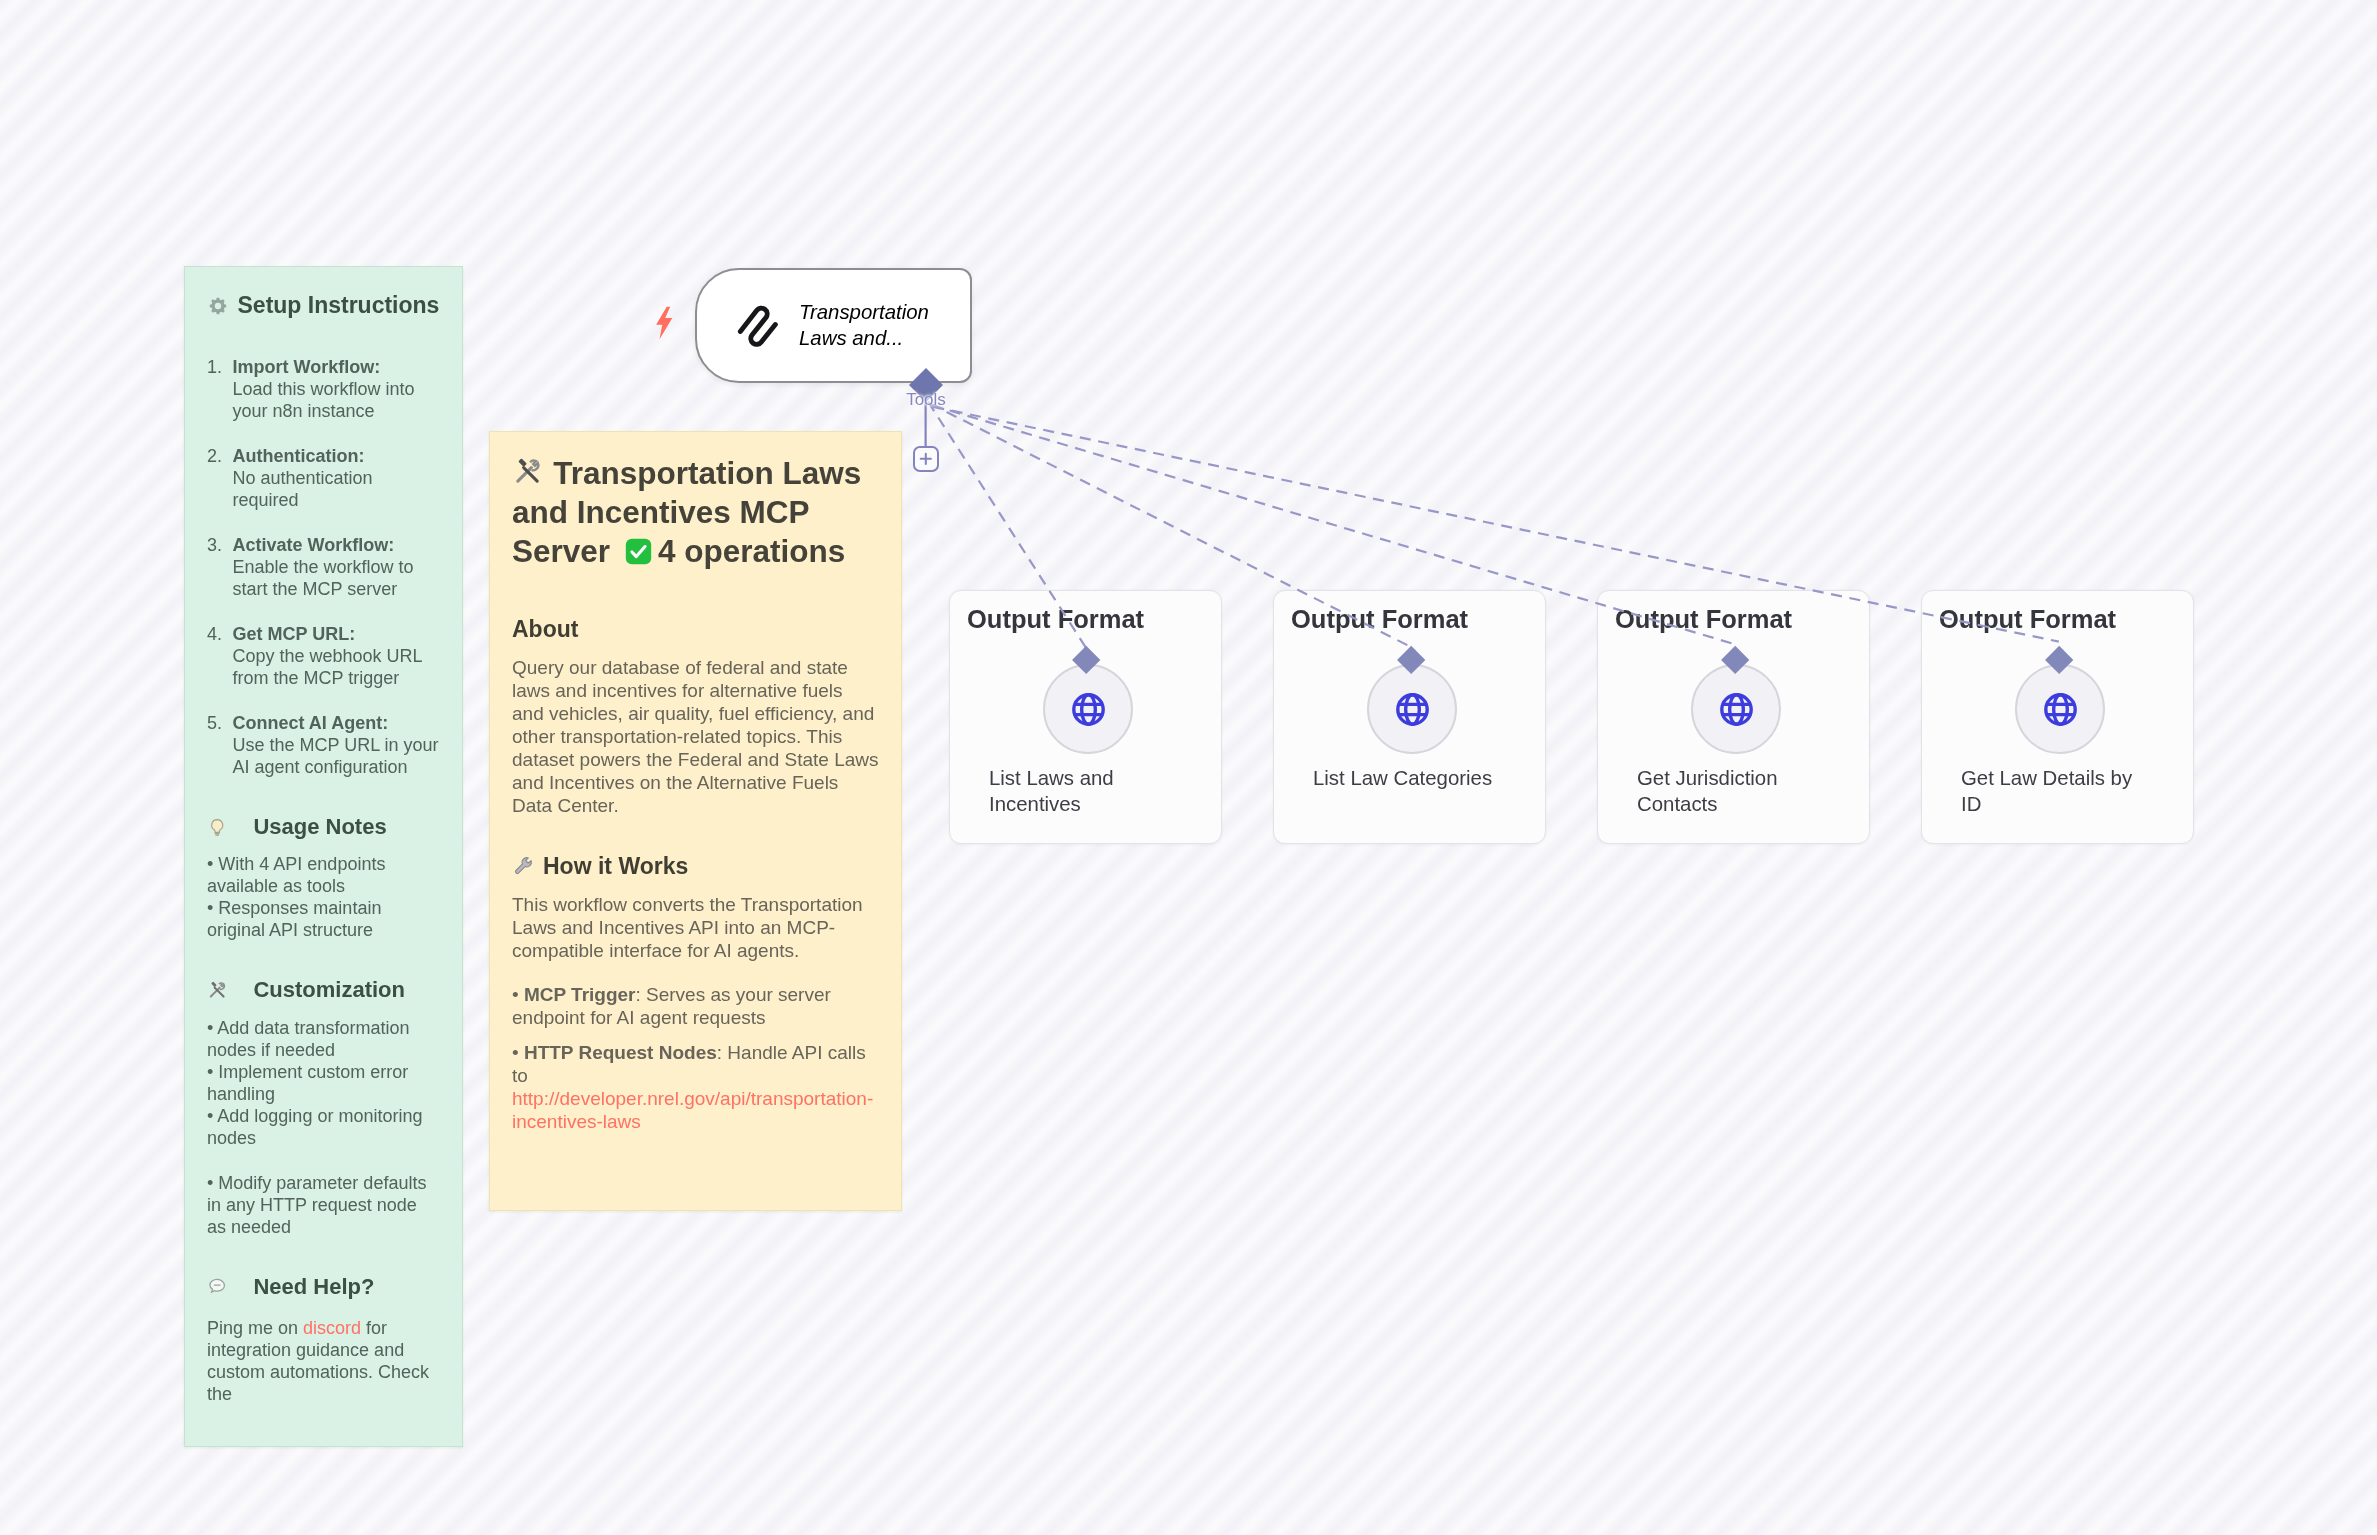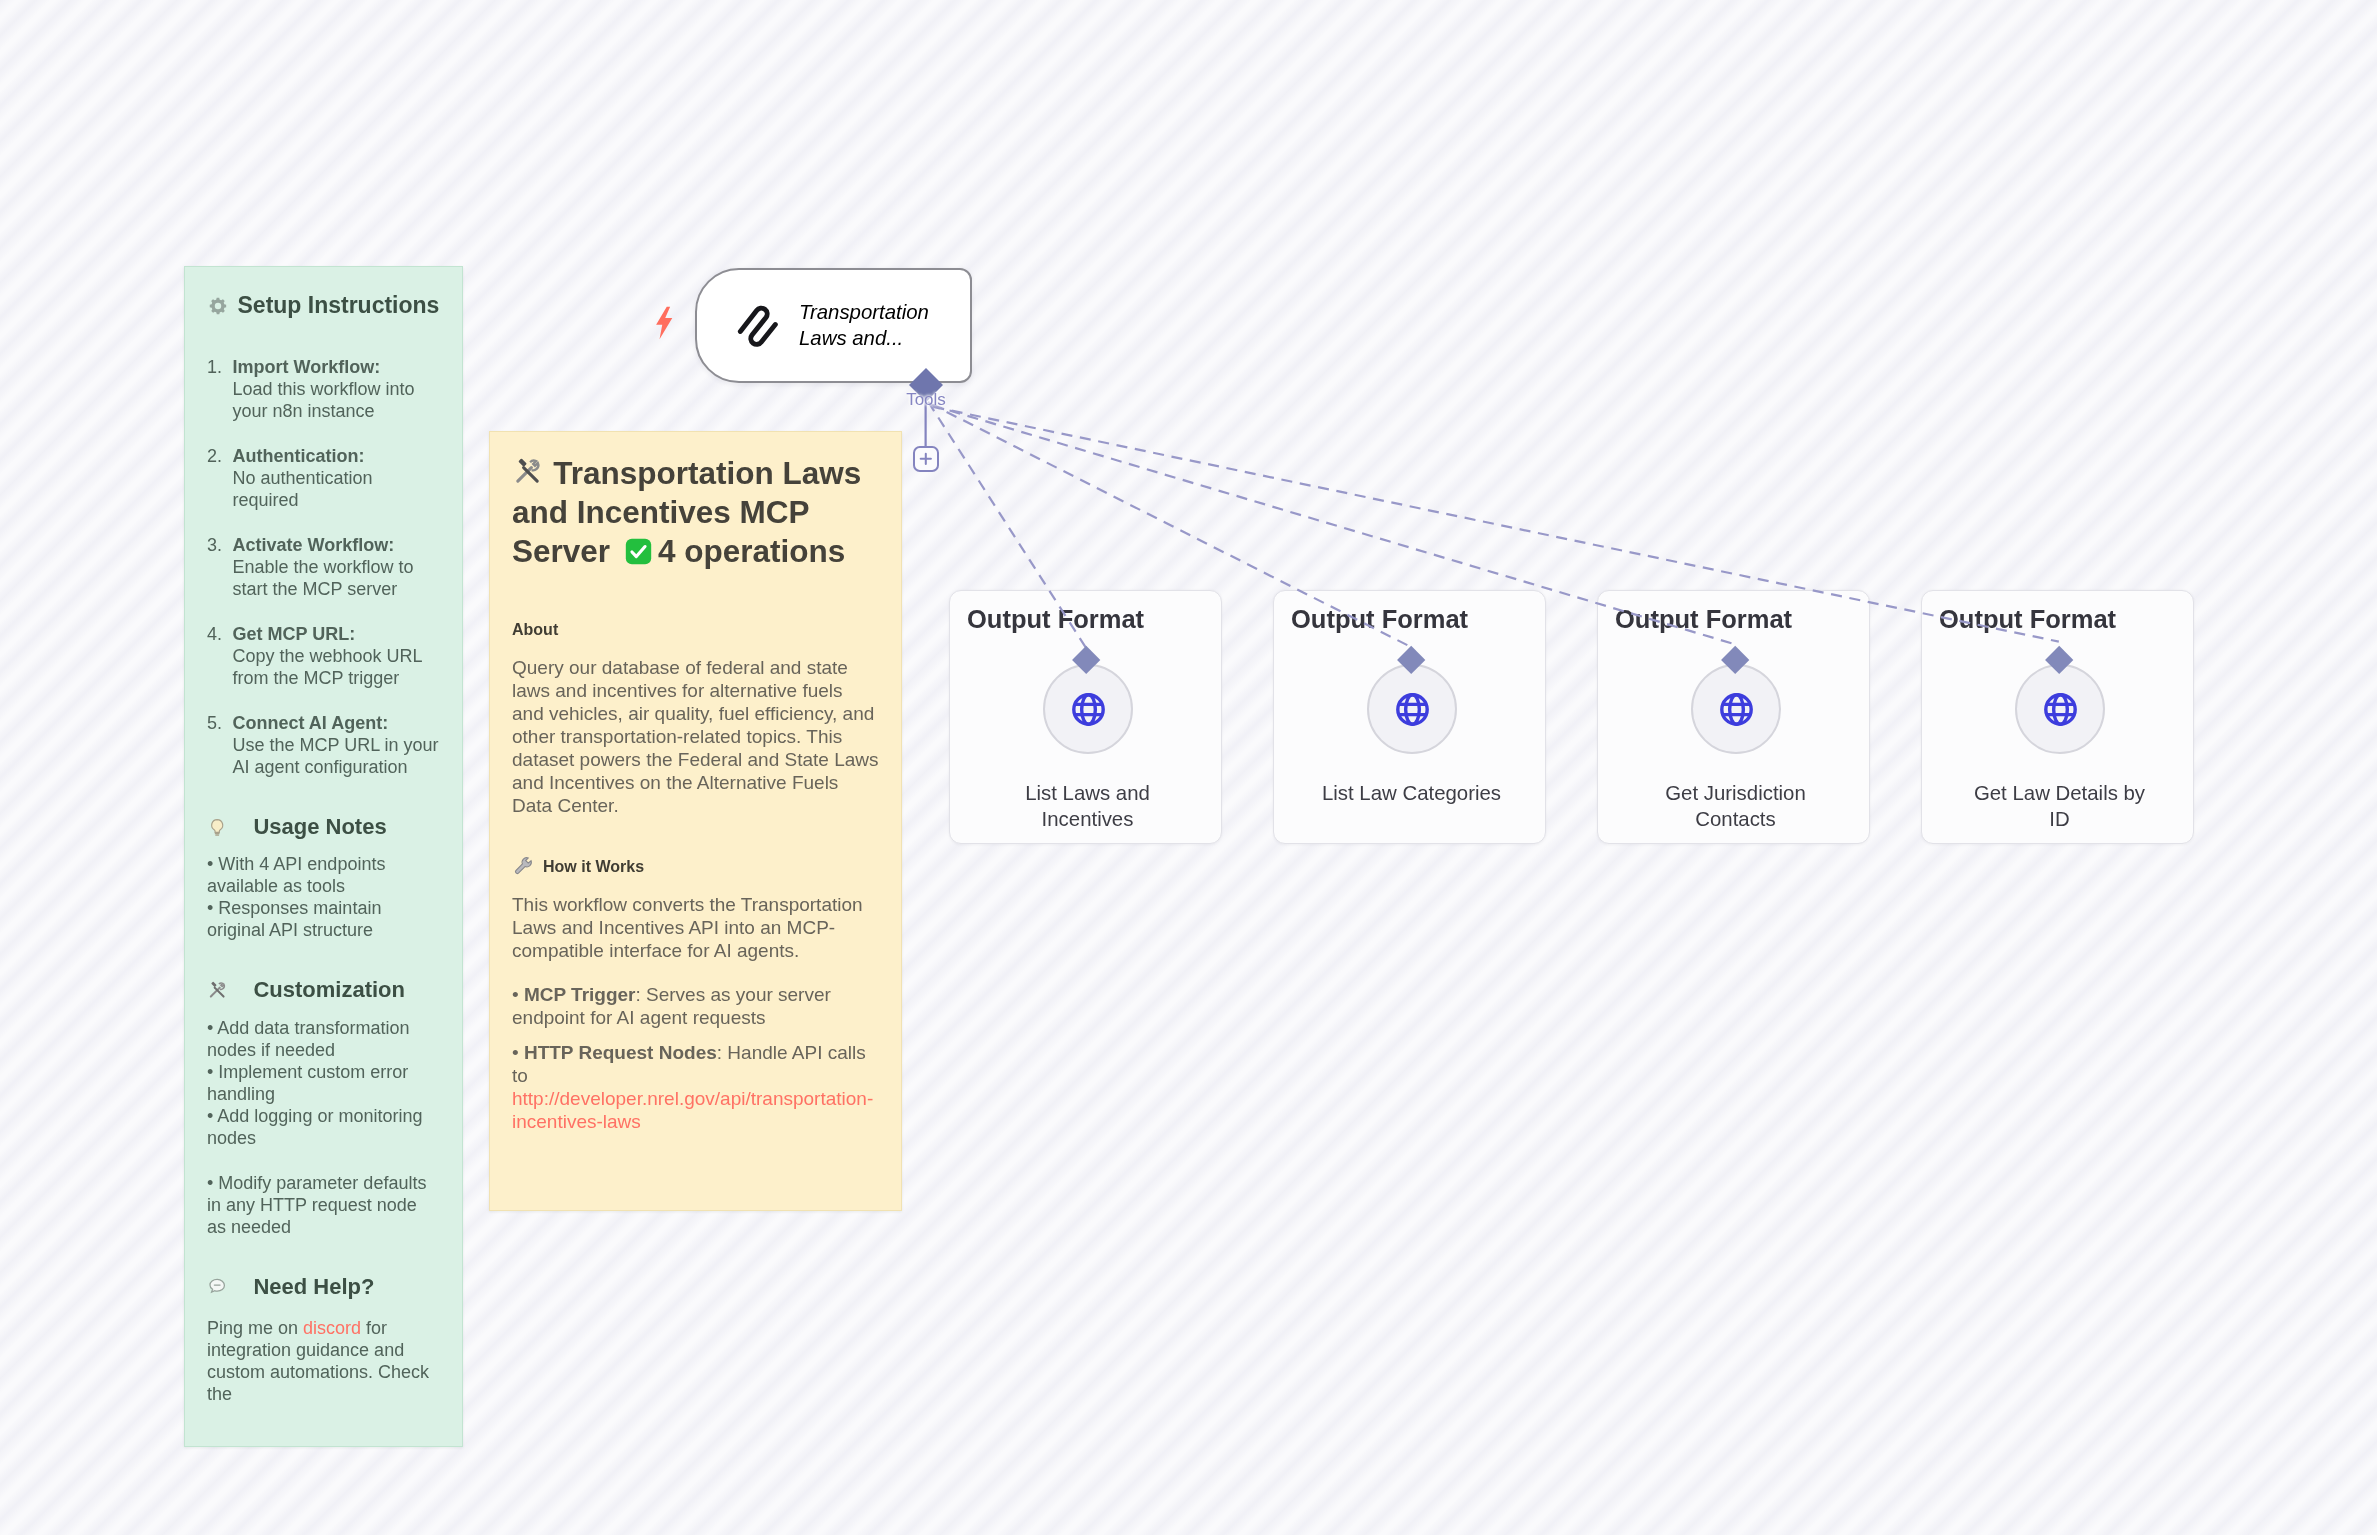--- a/index.html
+++ b/index.html
@@ -62,21 +62,21 @@
   .link{color:#ff7164;cursor:pointer;}
   .icon-emoji{flex:none;display:inline-flex;align-items:center;justify-content:center;}
 
   .yellow .big-title{
     font-weight:bold;font-size:31.5px;line-height:39px;
     color:#45423a;margin-bottom:46px;
   }
   .yellow .big-title .t-icon{vertical-align:-3.4px;margin-right:10.2px;}
   .yellow .big-title .check{vertical-align:-4.3px;margin:0 5.1px;}
   .yellow .h3{
-    font-weight:bold;font-size:16px;line-height:25.5px;
+    font-weight:bold;font-size:23px;line-height:25.5px;
     color:#403d33;margin:0 0 13.6px 0;
   }
   .yellow .h3.spaced{margin-top:37px;display:flex;align-items:center;gap:9px;}
   .yellow p{margin:0 0 12px 0;}
 
   
   .trigger-node{
     position:absolute;left:695px;top:268px;width:277px;height:115px;
     background:#ffffff;
     border:2.1px solid #8d8d93;
@@ -131,22 +131,21 @@
   .out-card .circle{
     position:absolute;left:93px;top:73px;width:90px;height:90px;
     border-radius:50%;
     background:#f2f2f6;
     border:2.1px solid #d5d5dc;
     box-sizing:border-box;
     display:flex;align-items:center;justify-content:center;
     cursor:pointer;
   }
   .out-card .card-label{
-    position:absolute;left:39px;top:190px;width:197px;
-    text-align:center;
+    position:absolute;left:39px;top:175px;width:197px;
     font-size:20.4px;line-height:25.5px;color:#3d3d45;
   }
 </style>
 </head>
 <body>
 
 <div id="canvas">
 
   <div class="sticky green">
     <div class="note-title">

